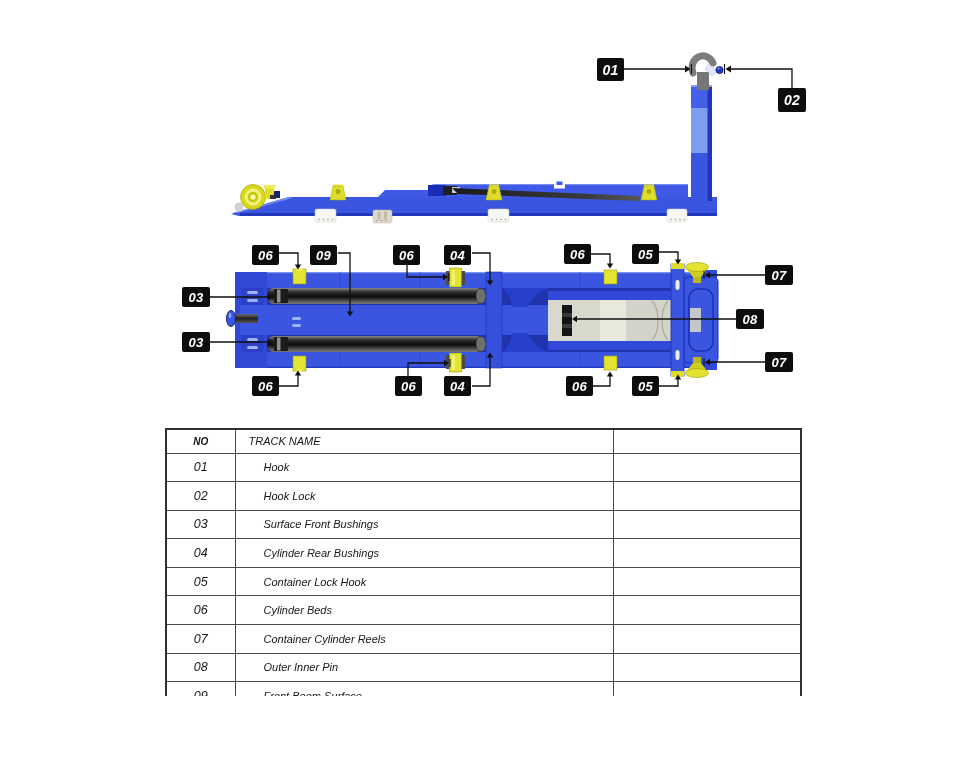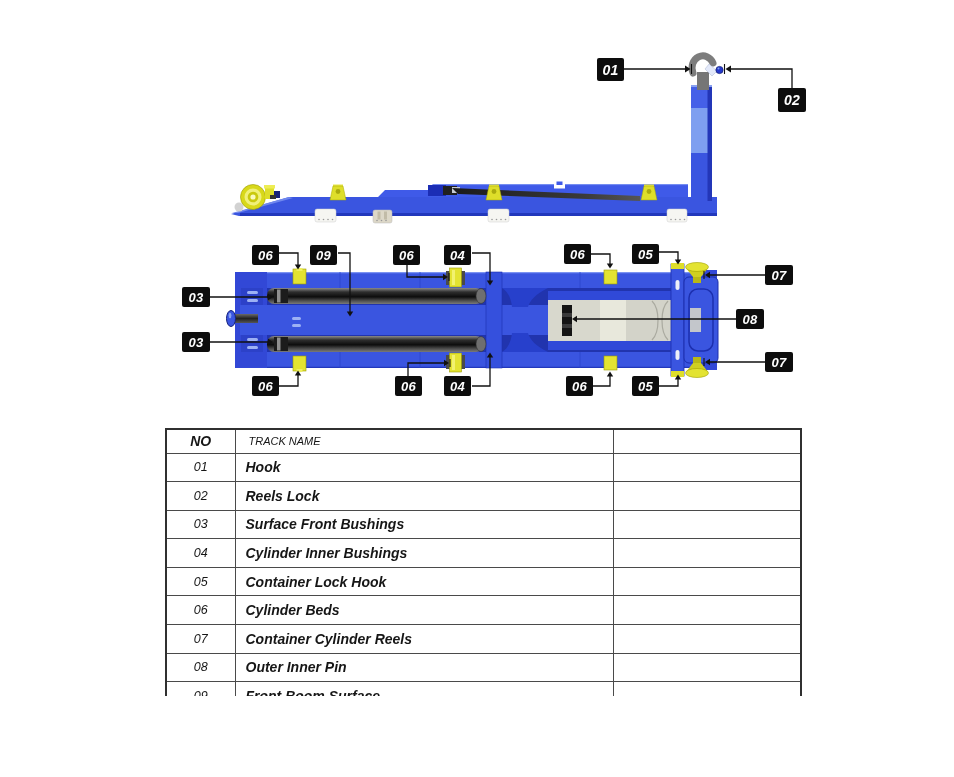--- a/index.html
+++ b/index.html
@@ -10,24 +10,24 @@
            justify-content:center;font-family:"Liberation Sans",sans-serif;font-style:italic;
            font-weight:700;font-size:13px;letter-spacing:.3px;border-radius:2px;z-index:5;}
   .callout.big{font-size:14px;}
   
   table.parts{position:absolute;left:165px;top:428px;width:635px;border-collapse:collapse;
               table-layout:fixed;color:#161616;background:#fff;border:2px solid #303030;}
   table.parts th,table.parts td{border:1px solid #4a4a4a;overflow:hidden;white-space:nowrap;
               font-style:italic;vertical-align:middle;}
   table.parts thead tr{height:24px;}
   table.parts tbody tr{height:28.6px;}
-  th.h-no{text-align:center;font-size:14px;font-weight:700;}
+  th.h-no{text-align:center;font-size:10px;font-weight:700;}
   th.h-name{text-align:left;padding-left:13px;font-size:11px;font-weight:400;}
   td.c-no{text-align:center;font-size:12.5px;font-weight:400;}
-  td.c-name{text-align:left;padding-left:10px;font-size:14px;font-weight:700;}
+  td.c-name{text-align:left;padding-left:28px;font-size:11px;font-weight:400;}
 </style>
 </head>
 <body>
 
 <div id="stage">
 
   <svg class="dsvg" style="left:225px;top:40px;" width="585" height="190" viewBox="225 40 585 190">
     <defs>
       <linearGradient id="gboom" x1="0" y1="0" x2="1" y2="0">
         <stop offset="0" stop-color="#1a1a1a"></stop>
@@ -360,31 +360,31 @@
       </tr>
     </thead>
     <tbody>
       <tr>
         <td class="c-no">01</td>
         <td class="c-name">Hook</td>
         <td class="c-name"></td>
       </tr>
       <tr>
         <td class="c-no">02</td>
-        <td class="c-name">Reels Lock</td>
+        <td class="c-name">Hook Lock</td>
         <td class="c-name"></td>
       </tr>
       <tr>
         <td class="c-no">03</td>
         <td class="c-name">Surface Front Bushings</td>
         <td class="c-name"></td>
       </tr>
       <tr>
         <td class="c-no">04</td>
-        <td class="c-name">Cylinder Inner Bushings</td>
+        <td class="c-name">Cylinder Rear Bushings</td>
         <td class="c-name"></td>
       </tr>
       <tr>
         <td class="c-no">05</td>
         <td class="c-name">Container Lock Hook</td>
         <td class="c-name"></td>
       </tr>
       <tr>
         <td class="c-no">06</td>
         <td class="c-name">Cylinder Beds</td>

